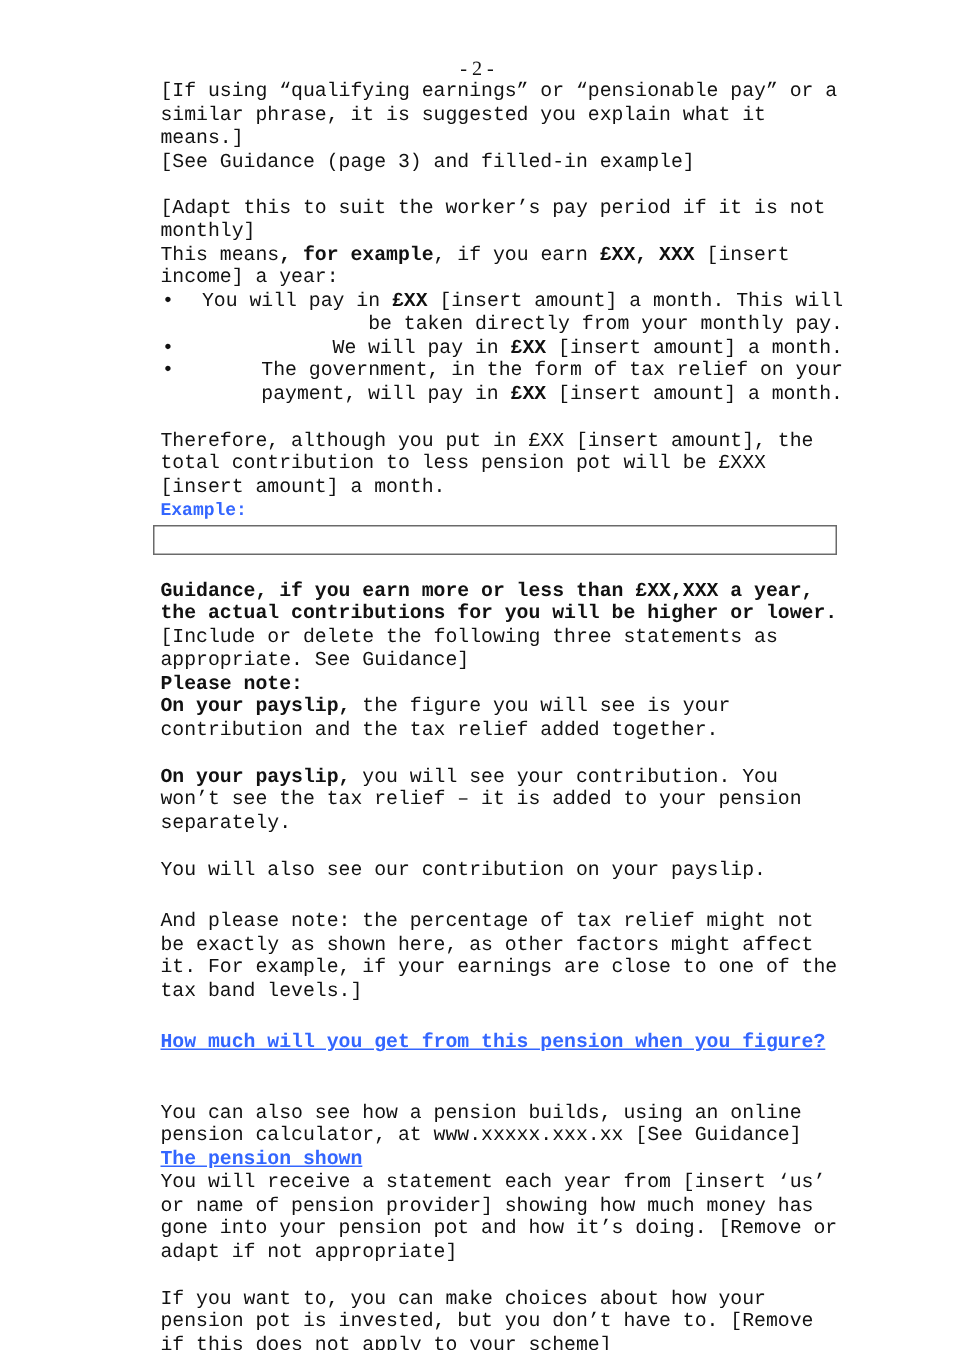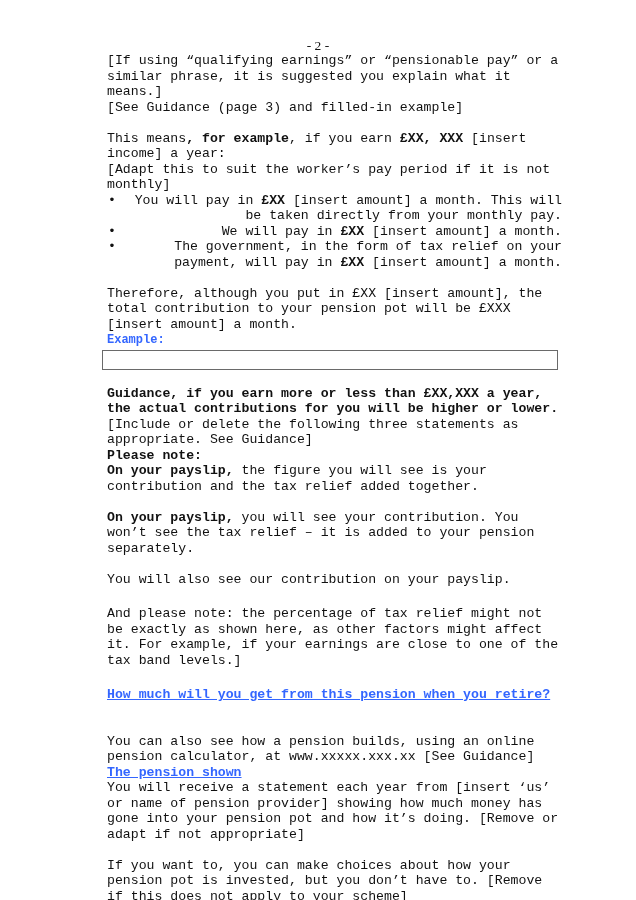--- a/index.html
+++ b/index.html
@@ -25,47 +25,47 @@
 <body>
 
 <div class="page-num">- 2 -</div>
 
 <div class="page">
   <div style="height:15px"></div>
   <p>[If using “qualifying earnings” or “pensionable pay” or a similar phrase, it is suggested you explain what it means.]</p>
   <p>[See Guidance (page 3) and filled-in example]</p>
   <div class="gap"></div>
 
+  <p>[Adapt this to suit the worker’s pay period if it is not monthly]</p>
   <p><span>This means</span><b>, for example</b><span>, if you earn </span><b>£XX, XXX</b><span> [insert income] a year:</span></p>
-  <p>[Adapt this to suit the worker’s pay period if it is not monthly]</p>
   <ul class="bullets">
     <li><span>You will pay in </span><b>£XX</b><span> [insert amount] a month. This will be taken directly from your monthly pay.</span></li>
     <li><span>We will pay in </span><b>£XX</b><span> [insert amount] a month.</span></li>
     <li><span>The government, in the form of tax relief on your payment, will pay in </span><b>£XX</b><span> [insert amount] a month.</span></li>
   </ul>
   <div class="gap"></div>
 
-  <p>Therefore, although you put in £XX [insert amount], the total contribution to your pension pot will be £XXX [insert amount] a month.</p>
+  <p>Therefore, although you put in £XX [insert amount], the total contribution to less pension pot will be £XXX [insert amount] a month.</p>
   <div class="example-heading">Example:</div>
   <div class="example-box"></div>
   <div class="gap"></div>
 
   <p><b>Guidance, if you earn more or less than £XX,XXX a year, the actual contributions for you will be higher or lower.</b></p>
   <p>[Include or delete the following three statements as appropriate. See Guidance]</p>
   <p><b>Please note:</b></p>
   <p><b>On your payslip,</b><span> the figure you will see is your contribution and the tax relief added together.</span></p>
   <div class="gap"></div>
   <p><b>On your payslip,</b><span> you will see your contribution. You won’t see the tax relief – it is added to your pension separately.</span></p>
   <div class="gap"></div>
   <p>You will also see our contribution on your payslip.</p>
   <div class="gap-lg"></div>
   <p>And please note: the percentage of tax relief might not be exactly as shown here, as other factors might affect it. For example, if your earnings are close to one of the tax band levels.]</p>
   <div class="gap-lg"></div>
 
-  <p class="link-heading">How much will you get from this pension when you retire?</p>
+  <p class="link-heading">How much will you get from this pension when you figure?</p>
   <div class="gap"></div>
   <div class="gap"></div>
   <p>You can also see how a pension builds, using an online pension calculator, at www.xxxxx.xxx.xx [See Guidance]</p>
 
   <p class="link-heading">The pension shown</p>
   <p>You will receive a statement each year from [insert ‘us’ or name of pension provider] showing how much money has gone into your pension pot and how it’s doing. [Remove or adapt if not appropriate]</p>
   <div class="gap"></div>
   <p>If you want to, you can make choices about how your pension pot is invested, but you don’t have to. [Remove if this does not apply to your scheme]</p>
   <div class="gap"></div>
   <p>More information on the scheme can be found [Insert detail].</p>

